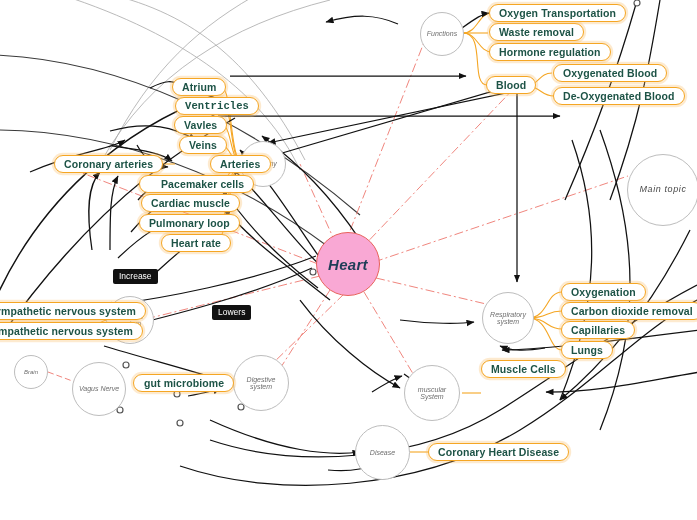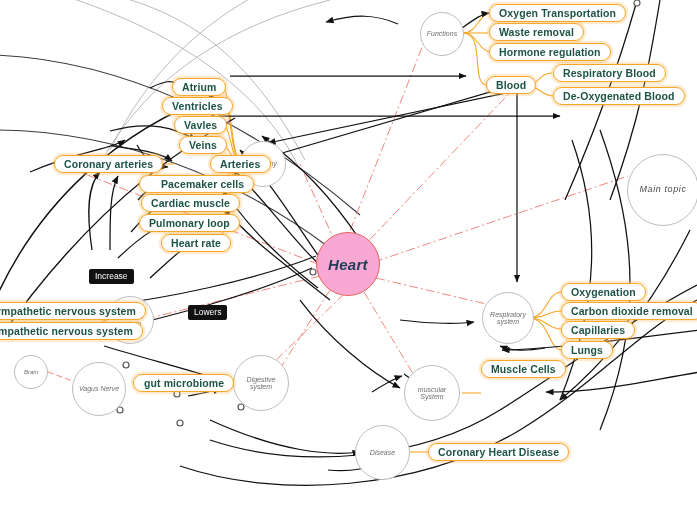--- a/index.html
+++ b/index.html
@@ -65,20 +65,21 @@
   
   .elabel{
     position:absolute;
     background:#111111;
     color:#ffffff;
     font-size:8.5px;
     padding:3px 6px 3px 6px;
     border-radius:2px;
     white-space:nowrap;
     line-height:1;
+    margin-left:24px;
   }
 </style>
 </head>
 <body>
 
 <div id="canvas">
 
   <svg class="edges" viewBox="0 0 697 520">
     <defs>
       <marker id="ah" markerWidth="7" markerHeight="7" refX="6" refY="2.6" orient="auto">
@@ -230,34 +231,34 @@
     <span>Oxygen Transportation</span>
   </div>
   <div class="leaf" style="left:489px;top:43px;">
     <span>Hormone regulation</span>
   </div>
   <div class="leaf" style="left:486px;top:76px;">
     <span>Blood</span>
   </div>
 
   <div class="leaf" style="left:553px;top:64px;">
-    <span>Respiratory Blood</span>
+    <span>Oxygenated Blood</span>
   </div>
   <div class="leaf" style="left:553px;top:87px;">
     <span>De-Oxygenated Blood</span>
   </div>
 
   <div class="circ" style="left:240px;top:141px;width:46px;height:46px;">
     <span>Anatomy</span>
   </div>
 
   <div class="leaf" style="left:172px;top:78px;">
     <span>Atrium</span>
   </div>
-  <div class="leaf" style="left:162px;top:97px;">
+  <div class="leaf" style="left:175px;top:97px;font-family:Liberation Mono, monospace;">
     <span>Ventricles</span>
   </div>
   <div class="leaf" style="left:174px;top:116px;">
     <span>Vavles</span>
   </div>
   <div class="leaf" style="left:179px;top:136px;">
     <span>Veins</span>
   </div>
   <div class="leaf" style="left:170px;top:155px;margin-left:40px;">
     <span>Arteries</span>

